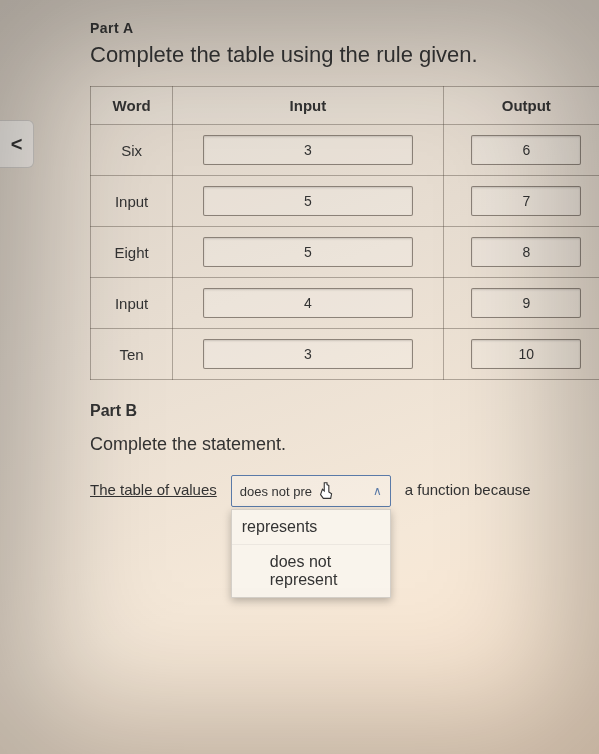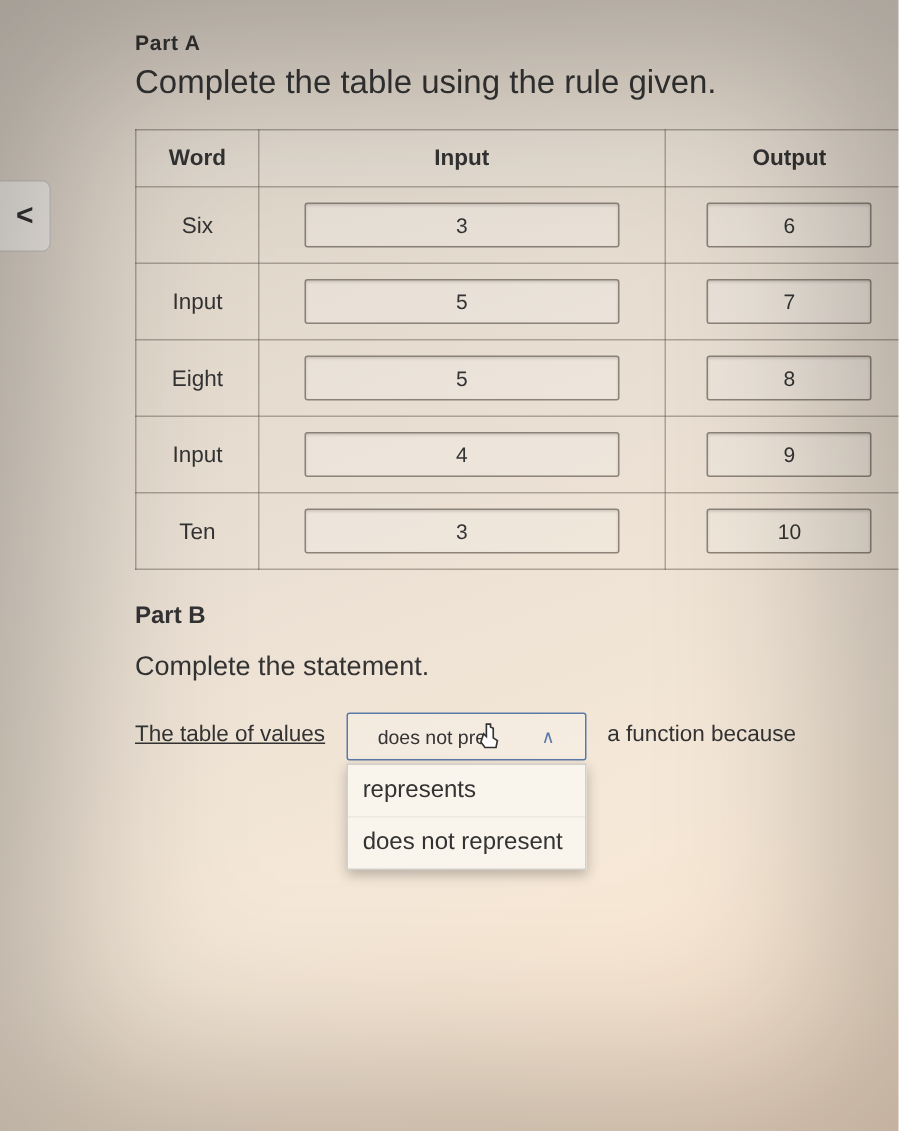--- a/index.html
+++ b/index.html
@@ -96,21 +96,21 @@
     position: relative;
     display: inline-block;
   }
   .dd-box {
     width: 160px;
     height: 32px;
     border: 1.5px solid #5a7aa8;
     background: rgba(255,255,255,0.25);
     display: flex;
     align-items: center;
-    padding: 0 20px;
+    padding: 0 8px;
     font-size: 13px;
     position: relative;
     border-radius: 2px;
     justify-content: space-between;
     gap: 4px;
   }
   .dd-text { white-space: nowrap; overflow: hidden; }
   .caret {
     font-size: 12px;
     color: #5a7aa8;
@@ -127,21 +127,21 @@
     width: 160px;
     background: rgba(250,245,238,0.9);
     border: 1px solid rgba(0,0,0,0.15);
     box-shadow: 0 3px 8px rgba(0,0,0,0.25);
     font-size: 16px;
   }
   .dd-item {
     padding: 8px 10px;
     border-bottom: 1px solid rgba(0,0,0,0.05);
   }
-  .dd-item:last-child { border-bottom: none; }
+  .dd-item:last-child { border-bottom: none; margin-left: 28px; }
   .stmt-after { padding-top: 6px; }
 </style>
 </head>
 <body>
 
 <div class="side-tab">
   <span>&lt;</span>
 </div>
 
 <div class="content">

